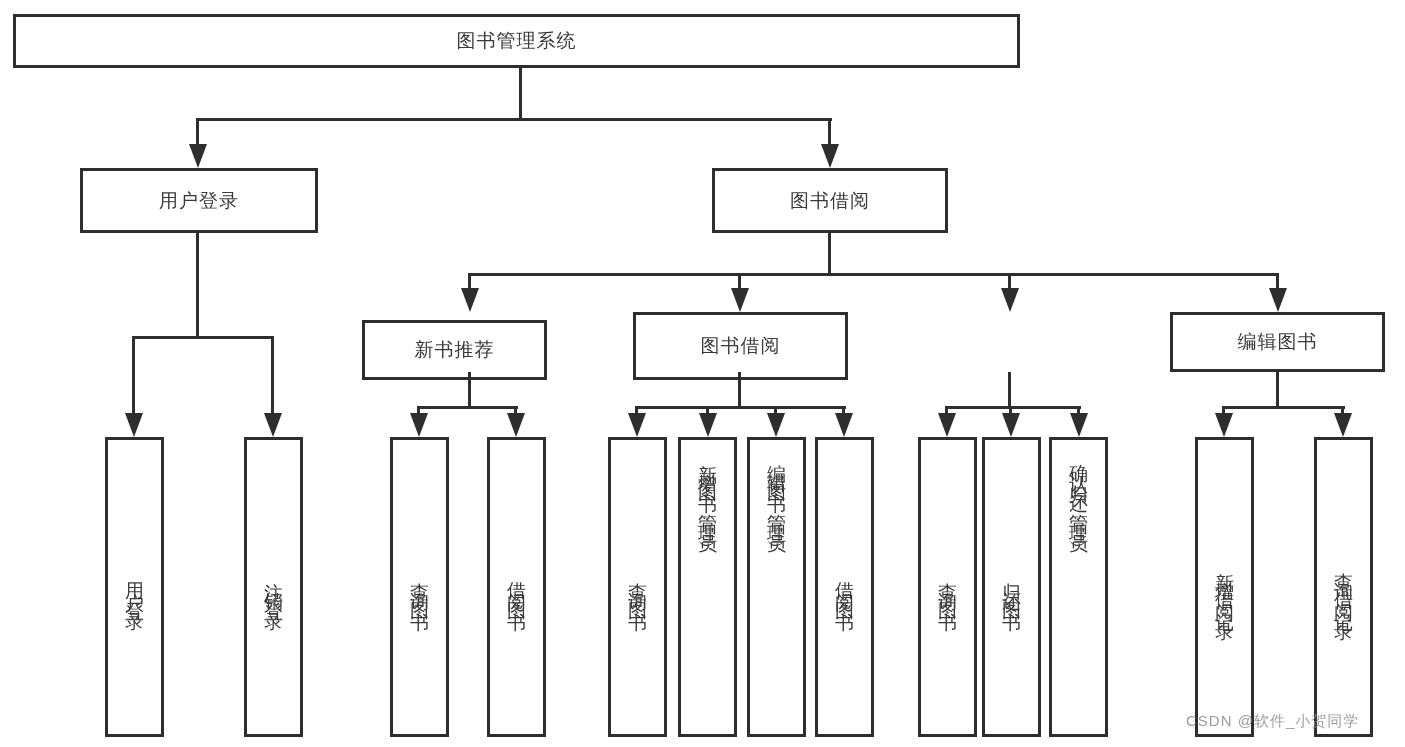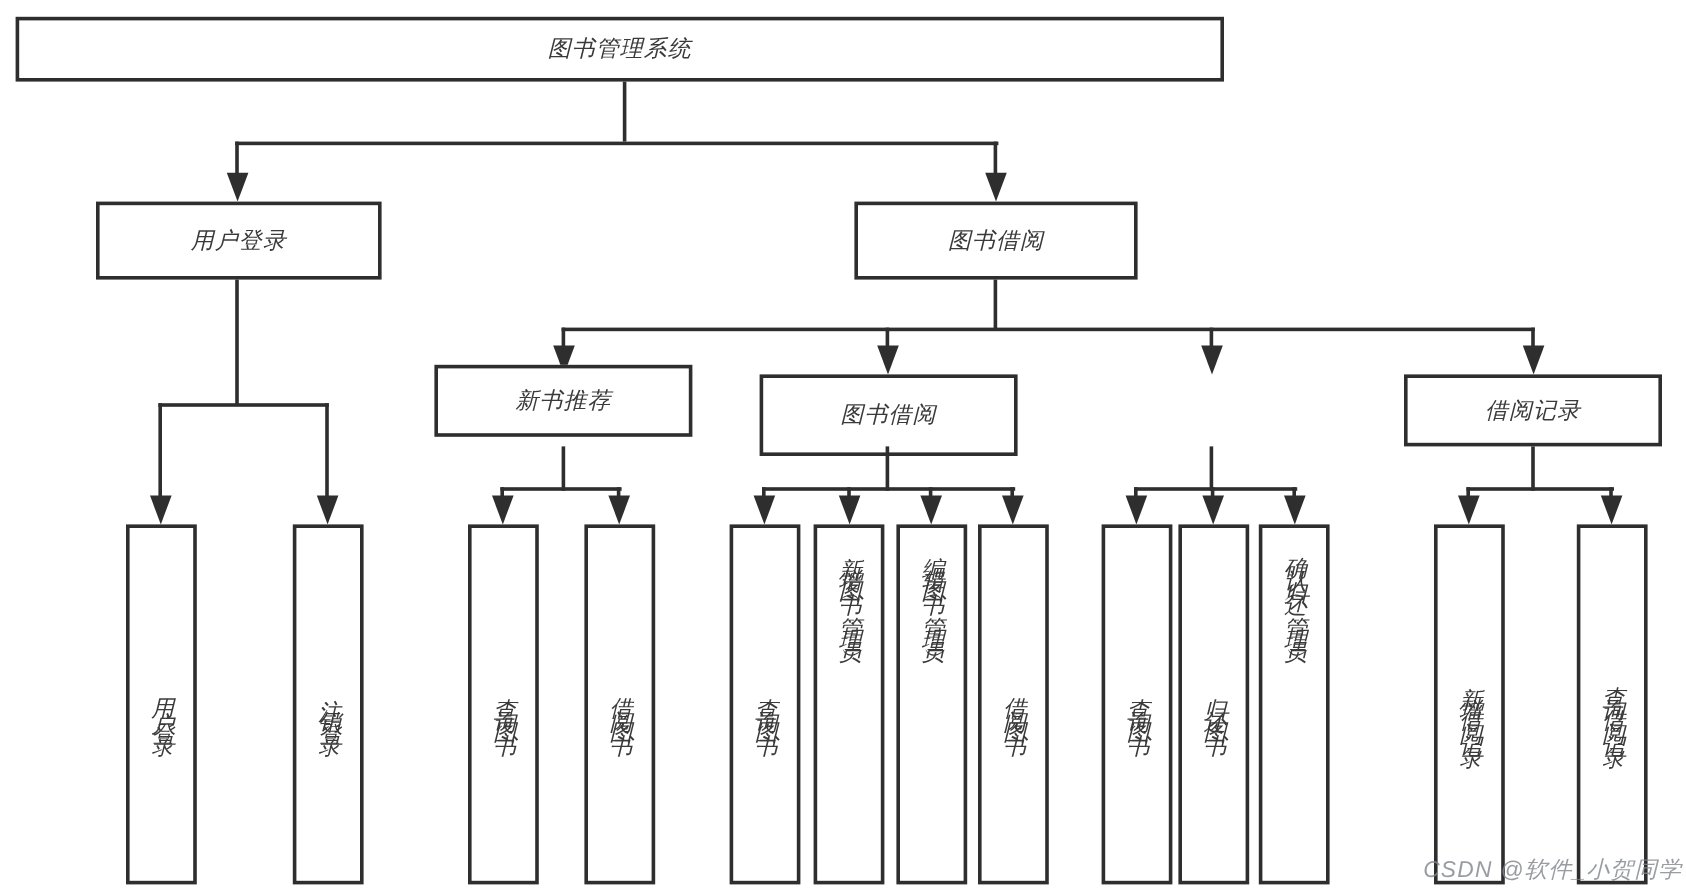--- a/index.html
+++ b/index.html
@@ -1,18 +1,18 @@
 <!DOCTYPE html>
 <html><head>
 <meta charset="utf-8">
 <style>
   html,body { margin:0; padding:0; background:#fff; }
   .canvas {
     position:relative; width:1405px; height:747px; background:#ffffff;
-    font-family:"Liberation Sans", sans-serif; overflow:hidden;font-style:italic;
+    font-family:"Liberation Sans", sans-serif; overflow:hidden;
   }
   .node {
     position:absolute; box-sizing:border-box; background:#fff;
     border:3px solid #2e2e2e; color:#3a3a3a;
     display:flex; align-items:center; justify-content:center;
     font-size:19px; letter-spacing:1px; white-space:nowrap;
   }
   .leaf {
     position:absolute; box-sizing:border-box; background:#fff;
     border:3px solid #2e2e2e; width:59px; top:437px; height:300px;
@@ -25,21 +25,21 @@
   .leaf.top { align-items:flex-start; padding-top:9px; }
   .vl { position:absolute; width:3px; background:#2e2e2e; }
   .hl { position:absolute; height:3px; background:#2e2e2e; }
   .arr {
     position:absolute; width:0; height:0;
     border-left:9px solid transparent; border-right:9px solid transparent;
     border-top:24px solid #2e2e2e;
   }
   .wm {
     position:absolute; left:1186px; top:712px; z-index:5;
-    color:rgba(130,135,141,0.82); font-size:19px; letter-spacing:1px; white-space:nowrap;
+    color:rgba(130,135,141,0.82); font-size:15px; letter-spacing:1px; white-space:nowrap;
   }
 </style>
 </head>
 <body>
 
 <div class="canvas">
 
   <div class="node" style="left:13px;top:14px;width:1007px;height:54px">
     <span>图书管理系统</span>
   </div>
@@ -69,28 +69,28 @@
   <div class="hl" style="left:468px;top:273px;width:811px"></div>
   <div class="vl" style="left:468px;top:273px;height:18px"></div>
   <div class="arr" style="left:461px;top:288px"></div>
   <div class="vl" style="left:738px;top:273px;height:18px"></div>
   <div class="arr" style="left:731px;top:288px"></div>
   <div class="vl" style="left:1008px;top:273px;height:18px"></div>
   <div class="arr" style="left:1001px;top:288px"></div>
   <div class="vl" style="left:1276px;top:273px;height:18px"></div>
   <div class="arr" style="left:1269px;top:288px"></div>
 
-  <div class="node" style="left:362px;top:304px;width:215px;height:60px">
+  <div class="node" style="left:362px;top:320px;width:185px;height:60px">
     <span>新书推荐</span>
   </div>
   <div class="node" style="left:633px;top:312px;width:215px;height:68px">
     <span>图书借阅</span>
   </div>
   <div class="node" style="left:1170px;top:312px;width:215px;height:60px">
-    <span>借阅记录</span>
+    <span>编辑图书</span>
   </div>
 
   <div class="vl" style="left:468px;top:372px;height:37px"></div>
   <div class="vl" style="left:738px;top:372px;height:37px"></div>
   <div class="vl" style="left:1008px;top:372px;height:37px"></div>
   <div class="vl" style="left:1276px;top:372px;height:37px"></div>
 
   <div class="hl" style="left:417px;top:406px;width:101px"></div>
   <div class="hl" style="left:635px;top:406px;width:211px"></div>
   <div class="hl" style="left:945px;top:406px;width:136px"></div>

